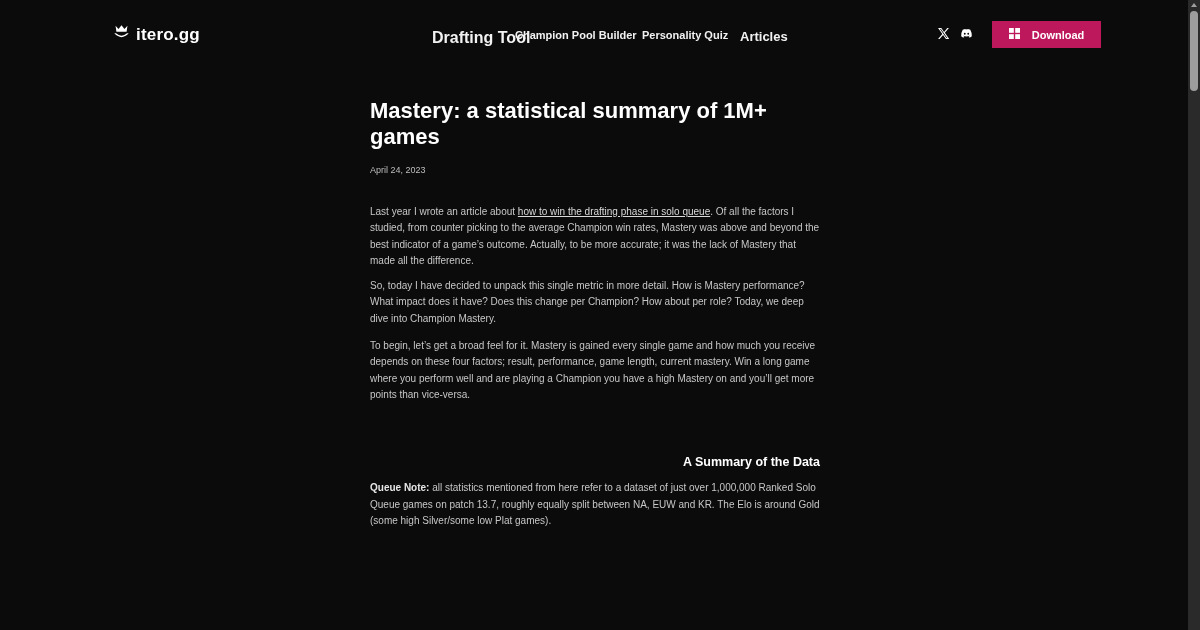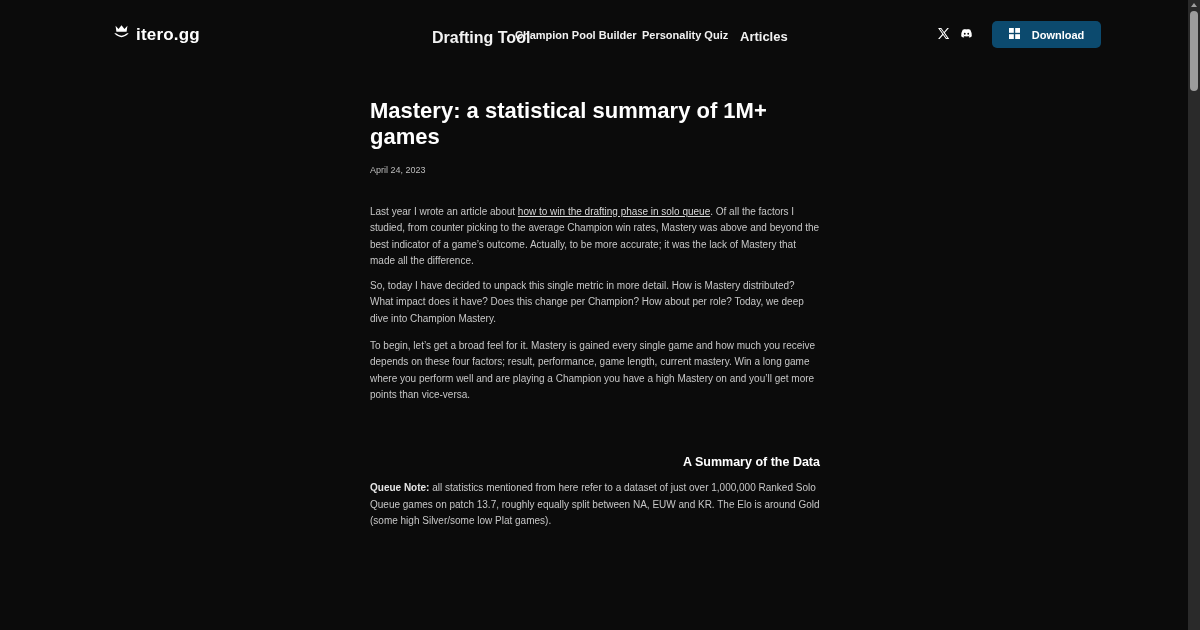--- a/index.html
+++ b/index.html
@@ -19,21 +19,21 @@
     color: #ffffff; font-weight: bold; font-size: 17px; letter-spacing: 0.2px;
   }
   .logo svg { width: 17px; height: 17px; }
   .social {
     position: absolute; top: 27px; left: 929px; display: flex; gap: 10px; align-items: center;
   }
   .social span { display: inline-block; width: 13px; height: 13px; }
   .social svg { width: 13px; height: 13px; display: block; }
   .download {
     position: absolute; left: 984px; top: 21px; width: 109px; height: 27px;
-    background: #0c4a6e; border-radius: 5px;
+    background: #be185d; border-radius: 0;
     display: flex; align-items: center; justify-content: center; gap: 12px;
     color: #ffffff; font-size: 11px; font-weight: bold; cursor: pointer;
   }
   .download svg { width: 11px; height: 11px; }
   .article {
     position: absolute; left: 370px; top: 98px; width: 450px;
   }
   .title {
     font-size: 22px; font-weight: bold; line-height: 26px; color: #ffffff;
   }
@@ -102,21 +102,21 @@
 </div>
 
 <main class="article">
   <h1 class="title">Mastery: a statistical summary of 1M+ games</h1>
   <div class="date">April 24, 2023</div>
 
   <p class="body" style="margin-top:29px;">
     <span>Last year I wrote an article about </span><a>how to win the drafting phase in solo queue</a><span>. Of all the factors I studied, from counter picking to the average Champion win rates, Mastery was above and beyond the best indicator of a game’s outcome. Actually, to be more accurate; it was the lack of Mastery that made all the difference.</span>
   </p>
 
-  <p class="body" style="margin-top:9px;">So, today I have decided to unpack this single metric in more detail. How is Mastery distributed? What impact does it have? Does this change per Champion? How about per role? Today, we deep dive into Champion Mastery.</p>
+  <p class="body" style="margin-top:9px;">So, today I have decided to unpack this single metric in more detail. How is Mastery performance? What impact does it have? Does this change per Champion? How about per role? Today, we deep dive into Champion Mastery.</p>
 
 
   <p class="body" style="margin-top:11px;">To begin, let’s get a broad feel for it. Mastery is gained every single game and how much you receive depends on these four factors; result, performance, game length, current mastery. Win a long game where you perform well and are playing a Champion you have a high Mastery on and you’ll get more points than vice-versa.</p>
 
   <h2 class="sub" style="margin-top:52px;text-align:right;">A Summary of the Data</h2>
 
   <p class="body" style="margin-top:11px;">
     <strong style="color:#e6e6e6;">Queue Note:</strong><span> all statistics mentioned from here refer to a dataset of just over 1,000,000 Ranked Solo Queue games on patch 13.7, roughly equally split between NA, EUW and KR. The Elo is around Gold (some high Silver/some low Plat games).</span>
   </p>
 </main>

